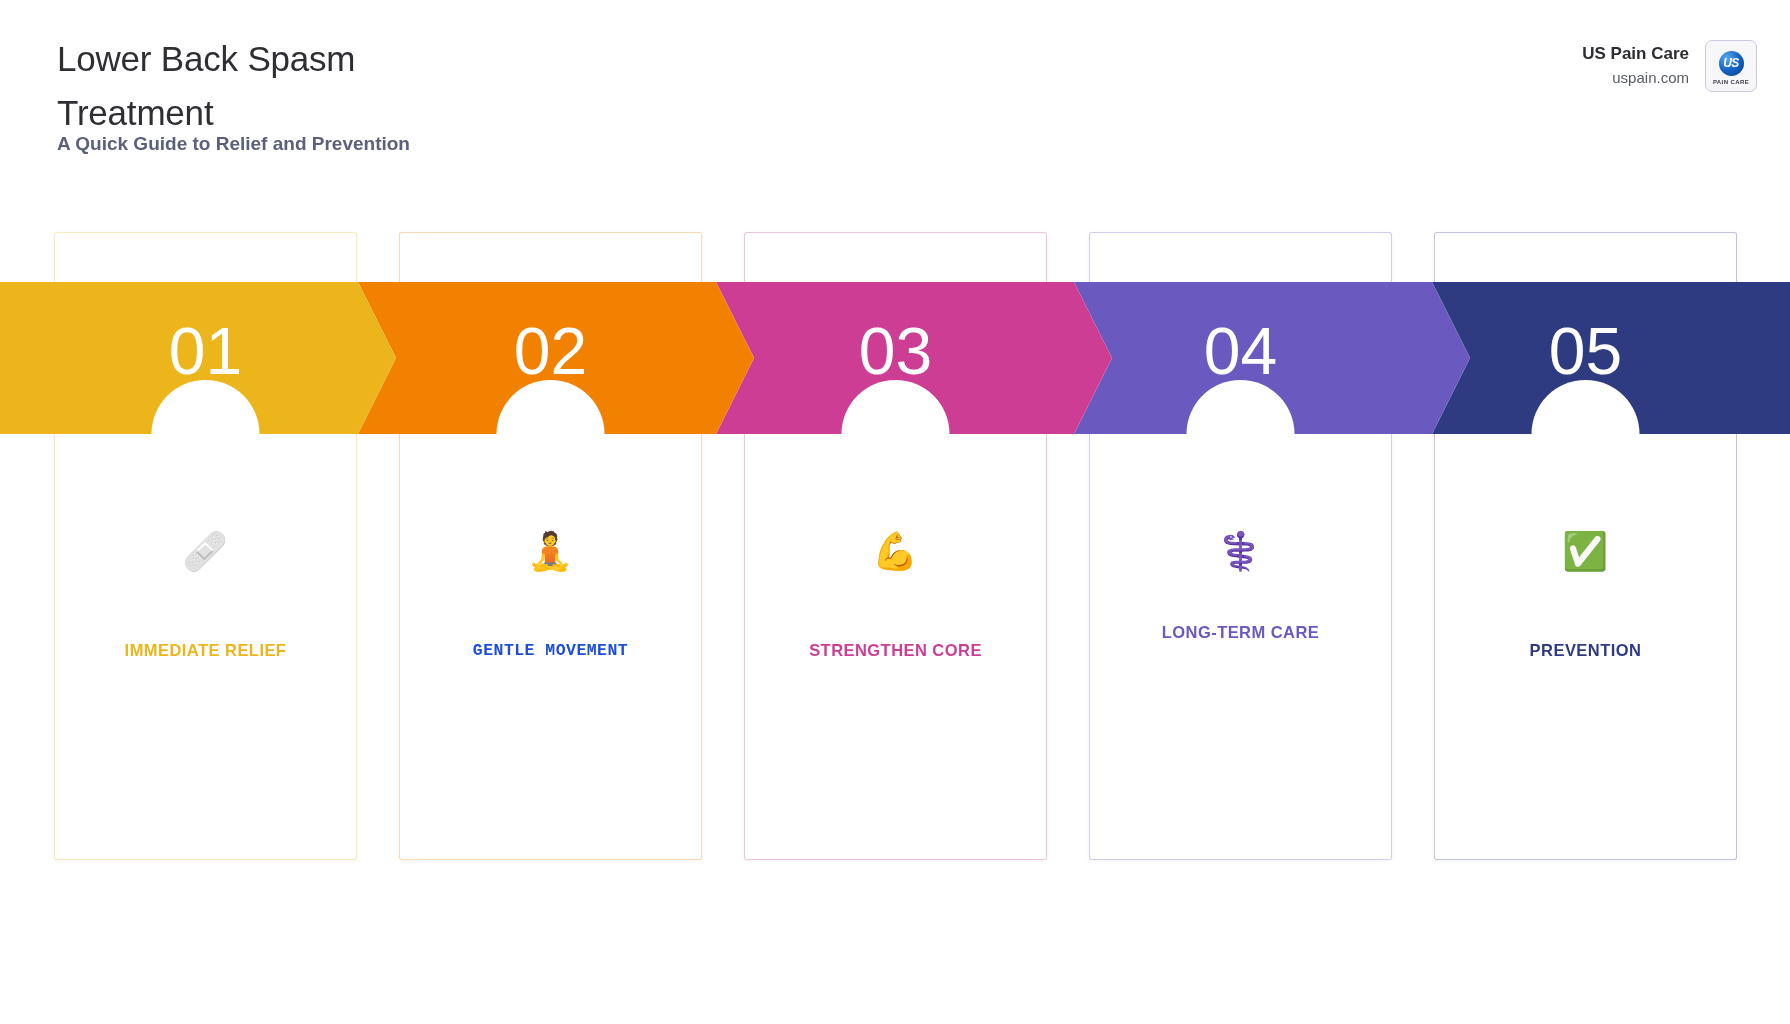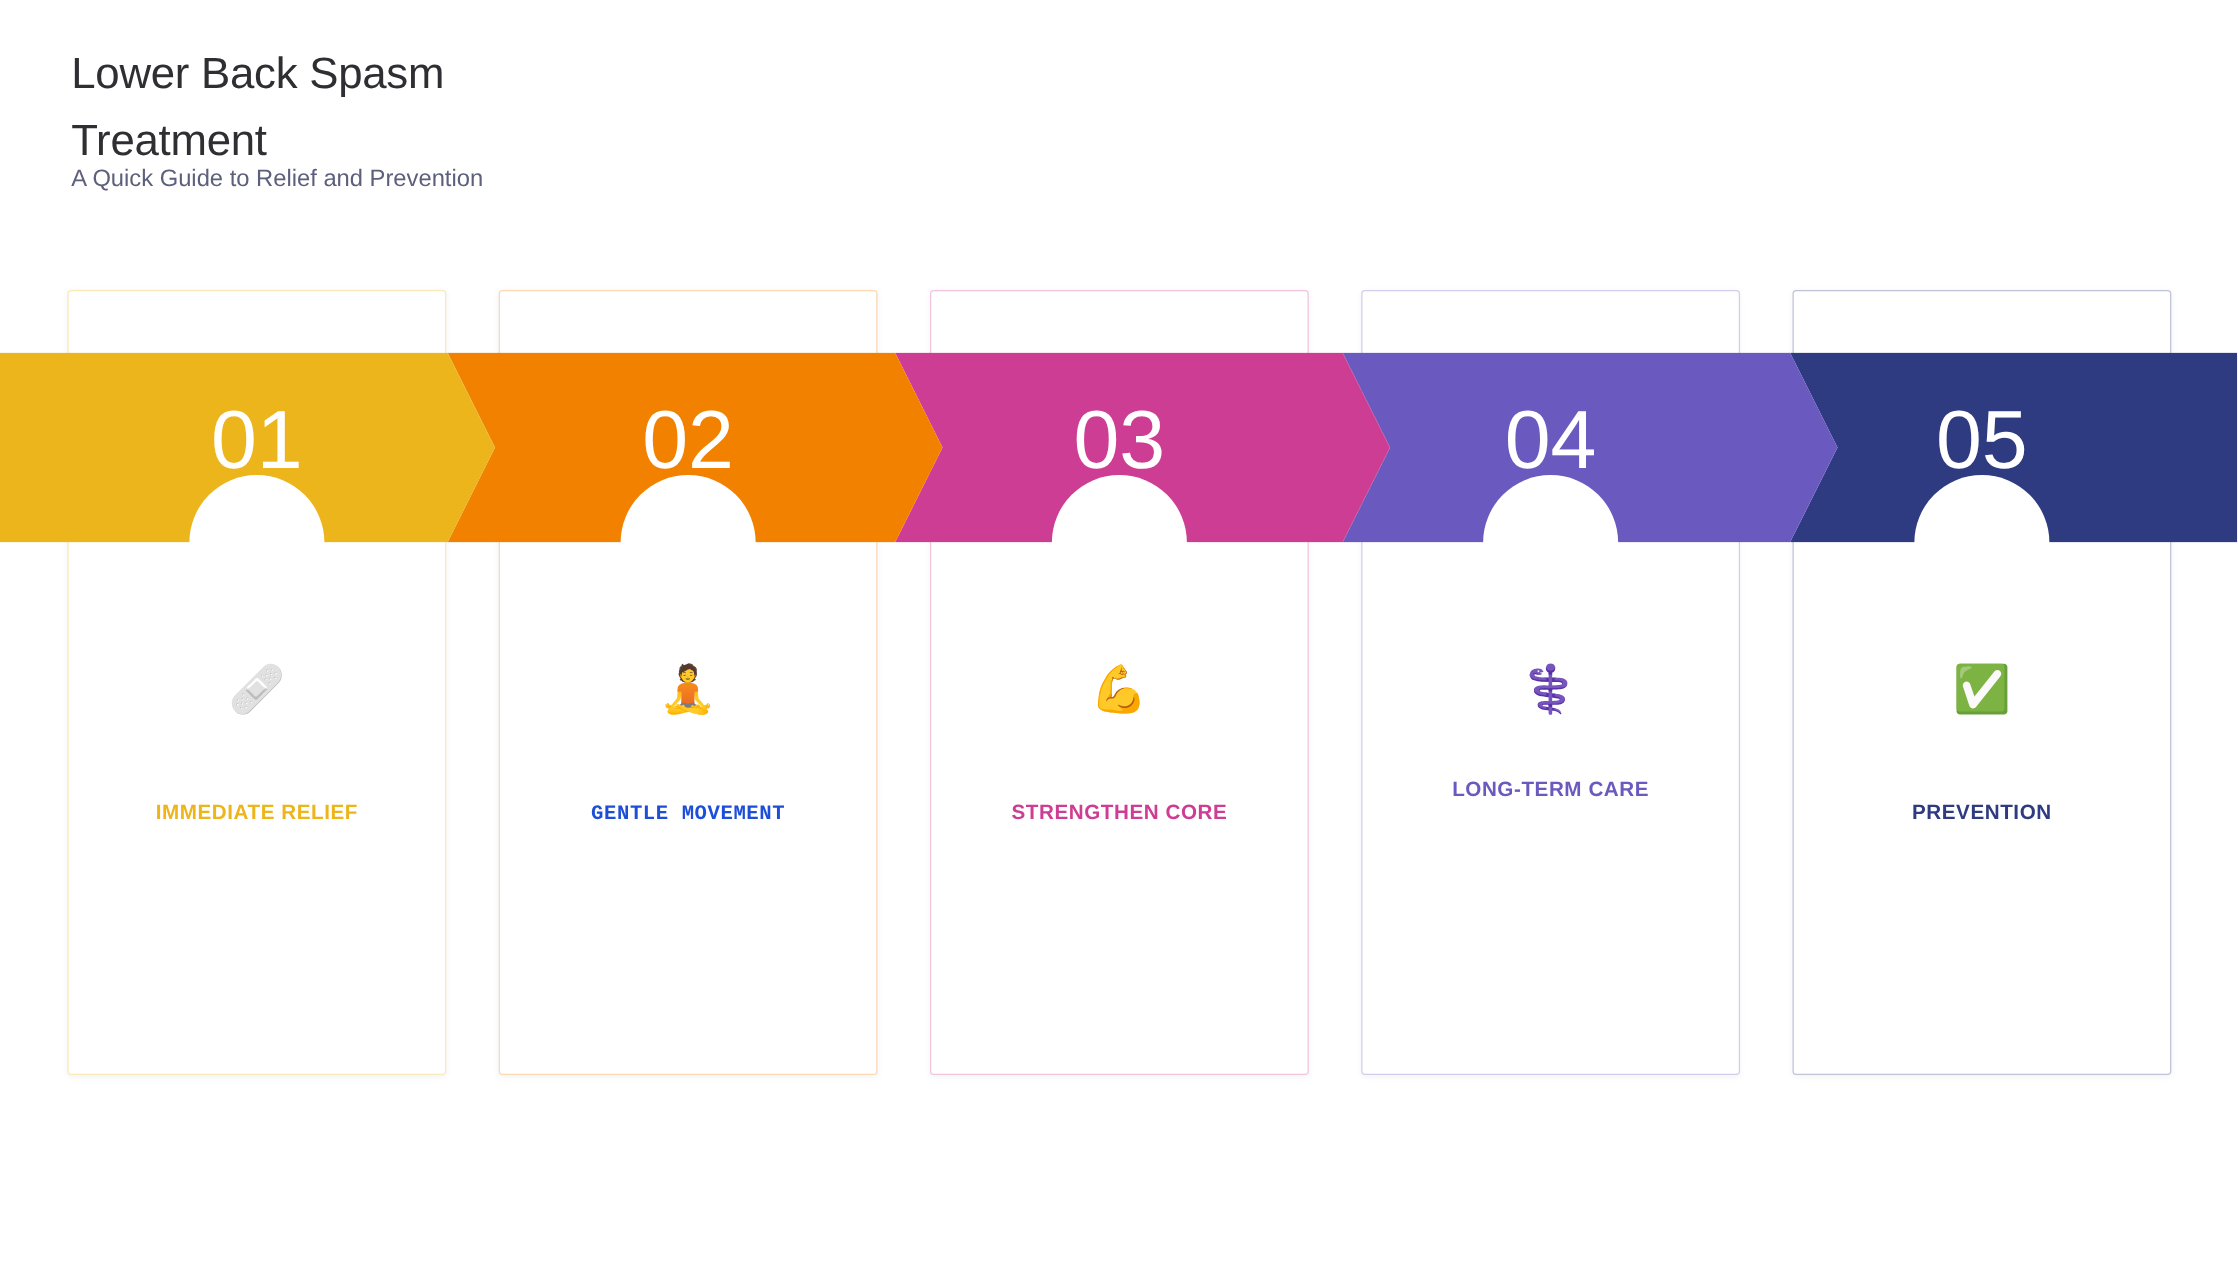--- a/index.html
+++ b/index.html
@@ -32,21 +32,21 @@
     line-height: 54px;
     font-weight: 400;
     color: #2f2f33;
     letter-spacing: -0.2px;
   }
   #page-subtitle {
     position: absolute;
     left: 45px;
     top: 133px;
     font-size: 19px;
-    font-weight: 400;
+    font-weight: 700;
     color: #5c607c;
     text-align: center;
   }
 
   #brand-block {
     position: absolute;
     right: 45px;
     top: 40px;
     display: flex;
     align-items: center;
@@ -177,20 +177,30 @@
 </head>
 <body>
 
 <div id="header">
   <div id="page-title">
     <span>Lower Back Spasm</span><br>
     <span>Treatment</span>
   </div>
   <div id="page-subtitle">A Quick Guide to Relief and Prevention</div>
 
+  <div id="brand-block">
+    <div id="brand-text">
+      <span id="brand-name">US Pain Care</span>
+      <span id="brand-url">uspain.com</span>
+    </div>
+    <div id="brand-logo">
+      <div class="mark">US</div>
+      <div class="mark-label">PAIN CARE</div>
+    </div>
+  </div>
 </div>
 
 <div id="cards">
     <div class="card" style="left: 54px; border-color: rgba(237, 181, 28, 0.3);">
       <div class="card-inner">
         <span class="card-icon">🩹</span>
         <div class="card-title" style="color: rgb(237, 181, 28);">IMMEDIATE RELIEF</div>
       </div>
     </div>
     <div class="card" style="left: 399px; border-color: rgba(242, 129, 0, 0.3);">

